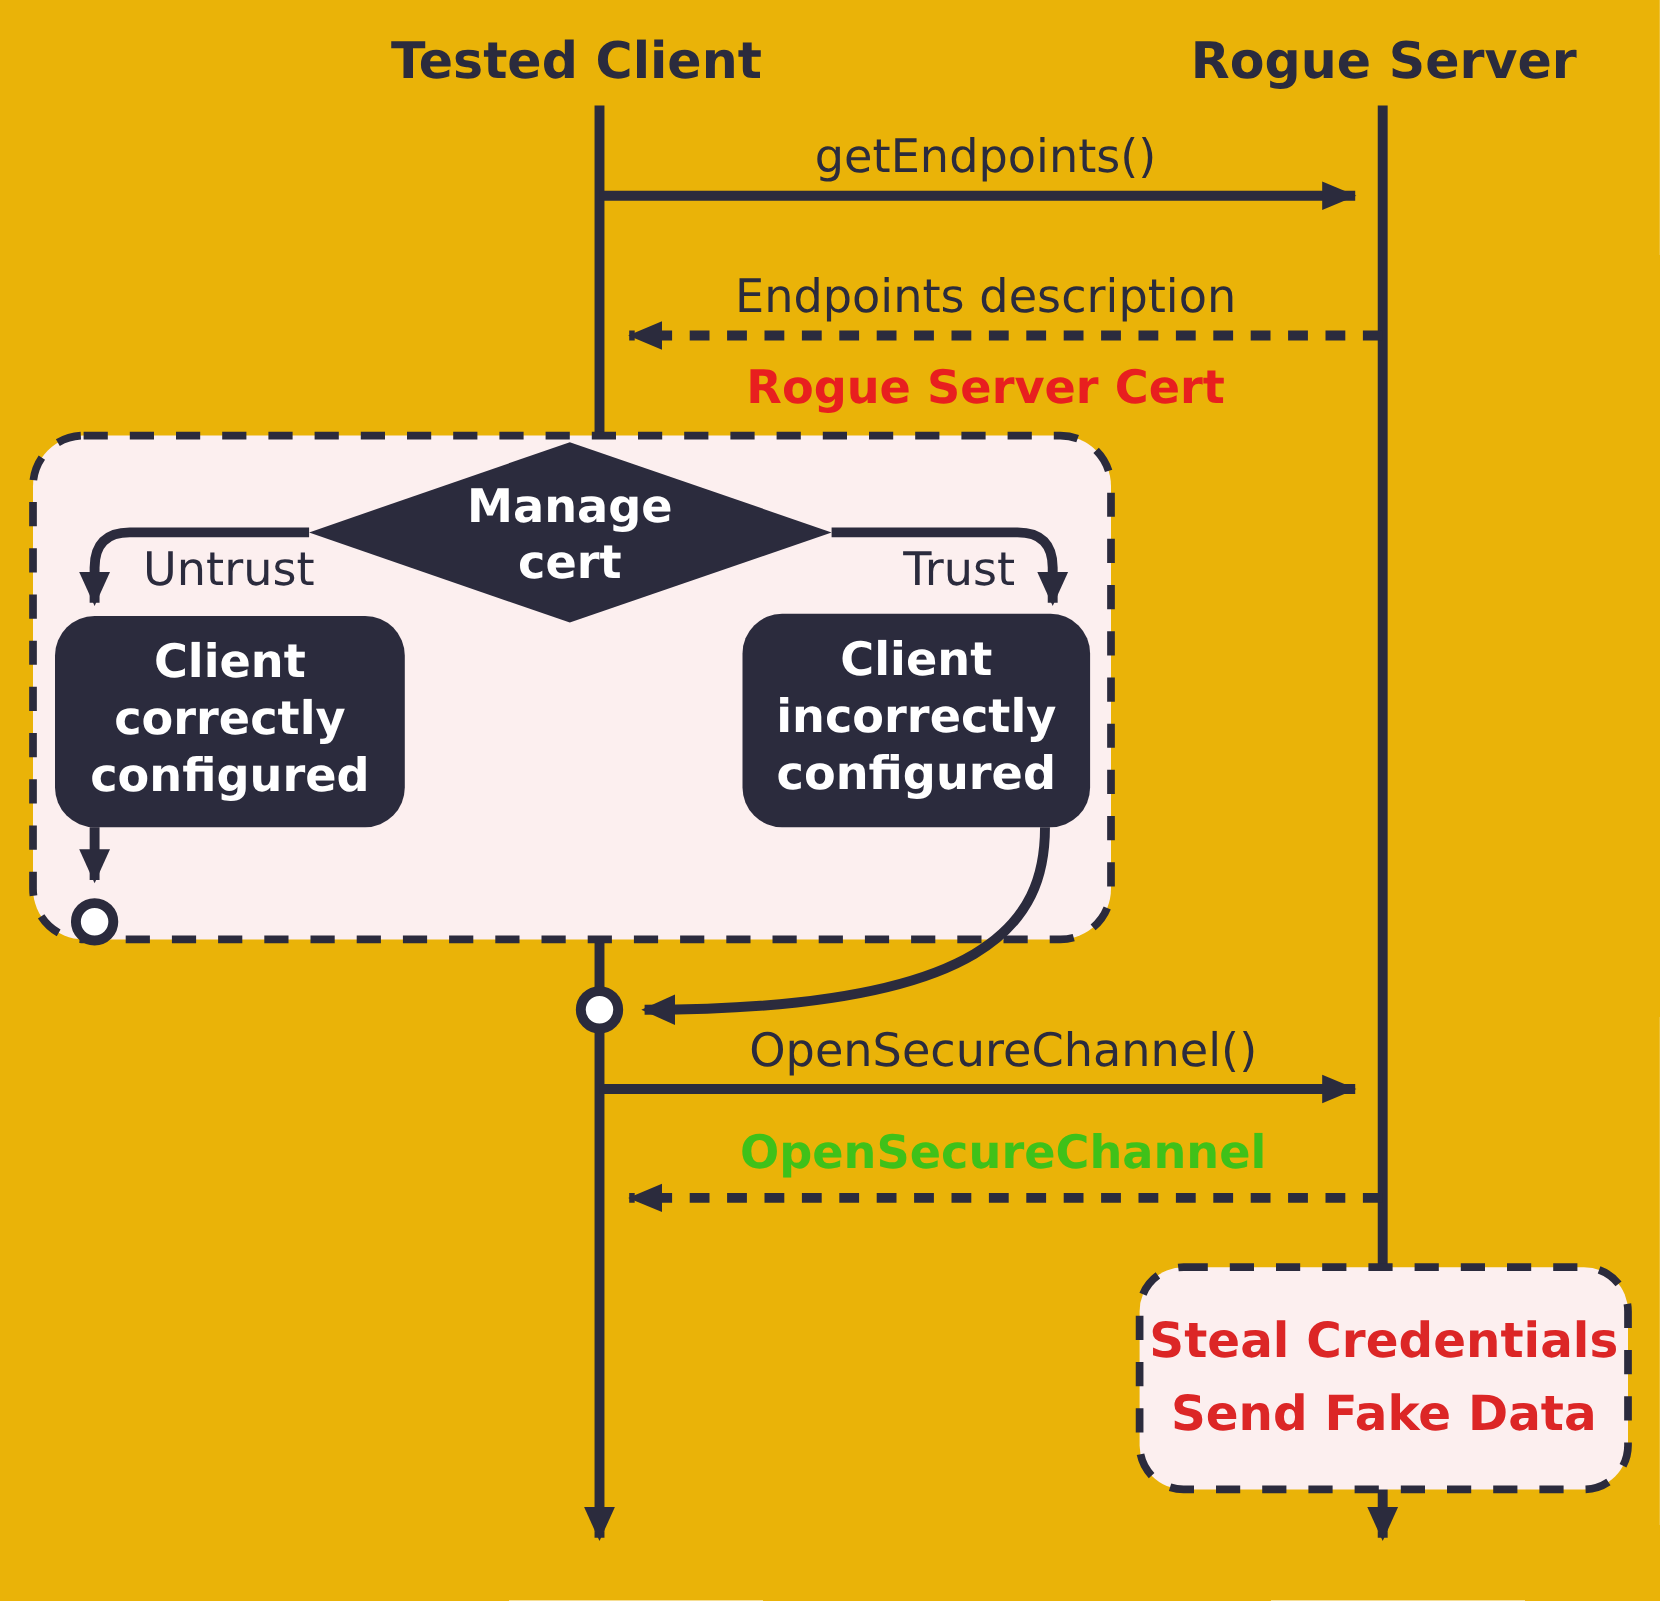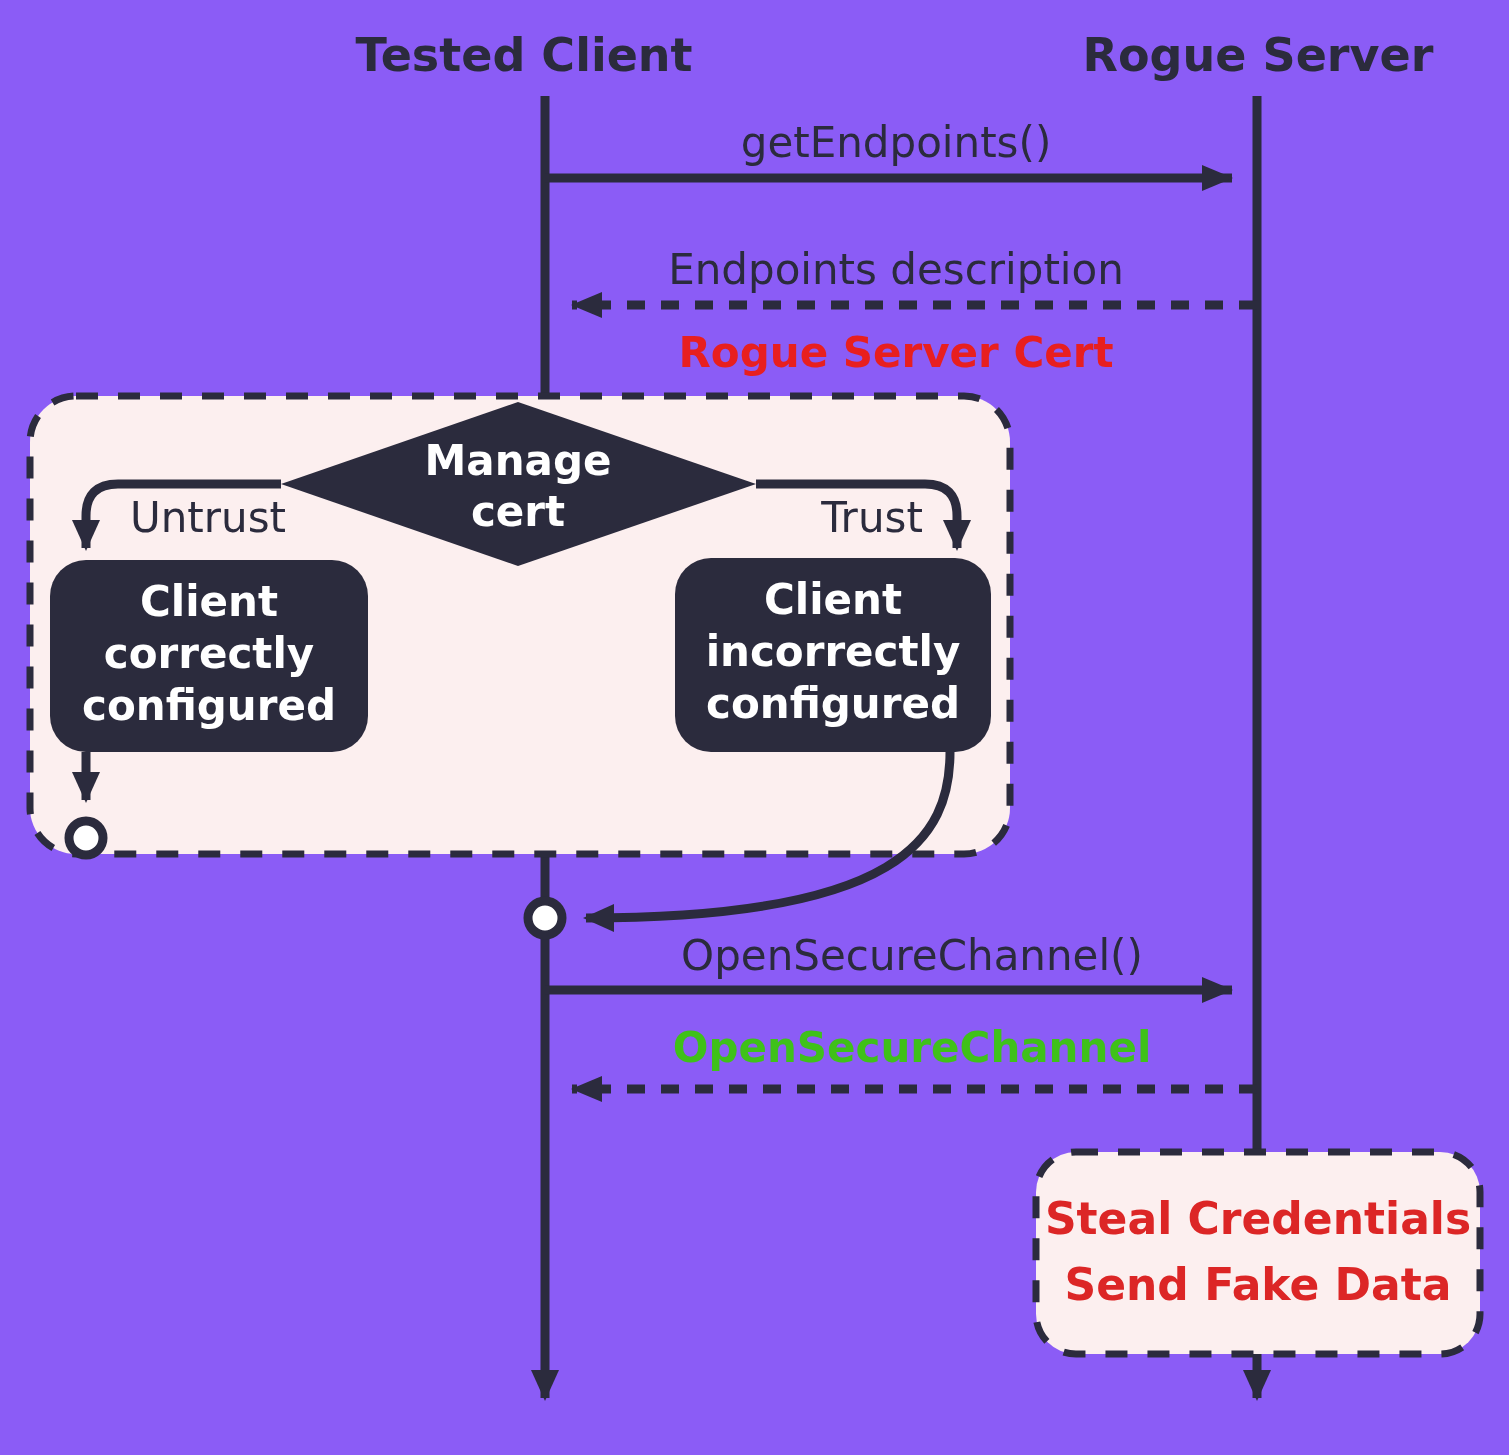--- a/index.html
+++ b/index.html
@@ -8,21 +8,21 @@
     padding: 0;
     background: #ffffff;
   }
   body {
     font-family: "DejaVu Sans", sans-serif;
   }
   #diagram-root {
     position: relative;
     width: 1509px;
     height: 1455px;
-    background: #8b5cf6;
+    background: #eab308;
     overflow: hidden;
   }
   svg#diagram-svg {
     position: absolute;
     top: 0;
     left: 0;
     width: 1509px;
     height: 1455px;
     display: block;
   }

